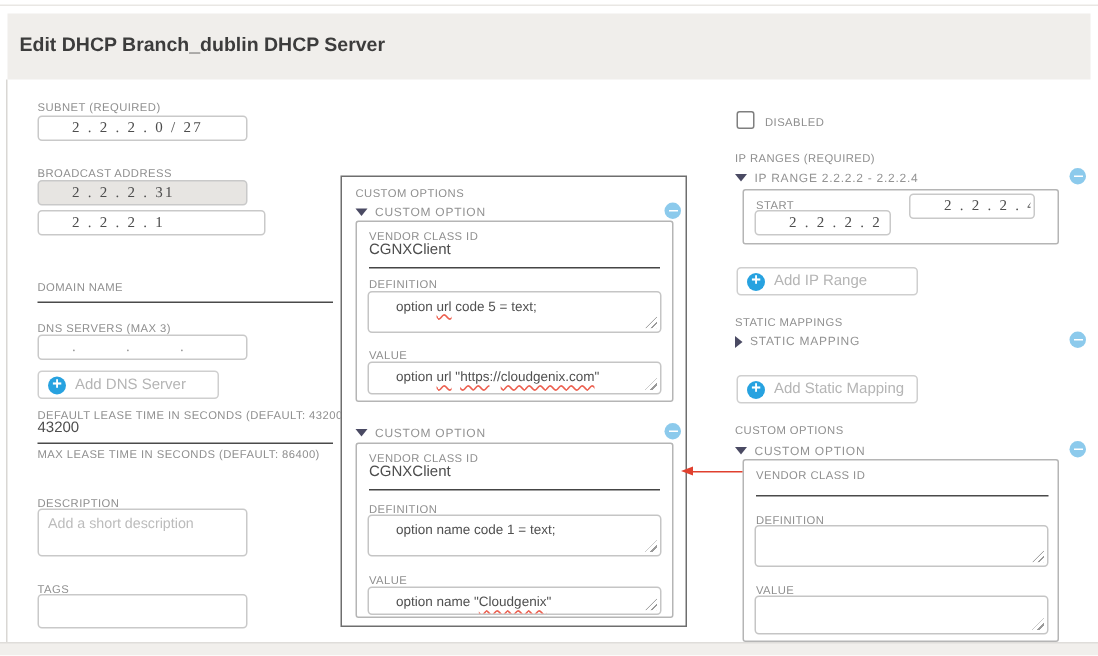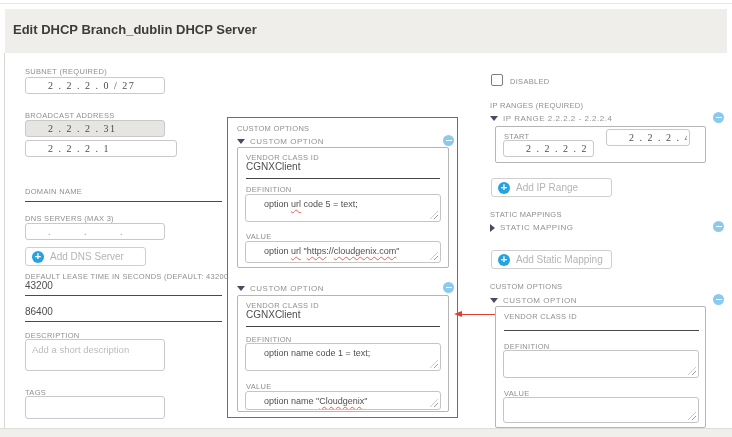--- a/index.html
+++ b/index.html
@@ -80,21 +80,21 @@
   <input class="box-input dns-dots" style="left: 5px; top: 163px; width: 140px;" value=".        .        .">
 
   <div class="add-btn" style="left:5px;top:187px;">
     <span class="plus-icon">+</span>
     <span>Add DNS Server</span>
   </div>
 
   <div class="lbl" style="left:5px;top:212px;">DEFAULT LEASE TIME IN SECONDS (DEFAULT: 43200)</div>
   <div class="lease-val" style="left:5px;top:220px;">43200</div>
 
-  <div class="lease-val" style="left:5px;top:246px;">86400</div>
+  <div class="lbl" style="left:5px;top:238px;">MAX LEASE TIME IN SECONDS (DEFAULT: 86400)</div>
 
   <div class="lbl" style="left:5px;top:271px;">DESCRIPTION</div>
   <textarea class="desc" style="left: 5px; top: 279px; width: 140px; height: 32px;" placeholder="Add a short description"></textarea>
 
   <div class="lbl" style="left:5px;top:328px;">TAGS</div>
   <input class="plain-input" style="left: 5px; top: 336px; width: 140px; height: 23px;" value="">
 </div>
 
 <div class="panel" style="left:227px;top:117px;width:231px;height:301px;">
   <div class="lbl" style="left:9px;top:6px;">CUSTOM OPTIONS</div>

